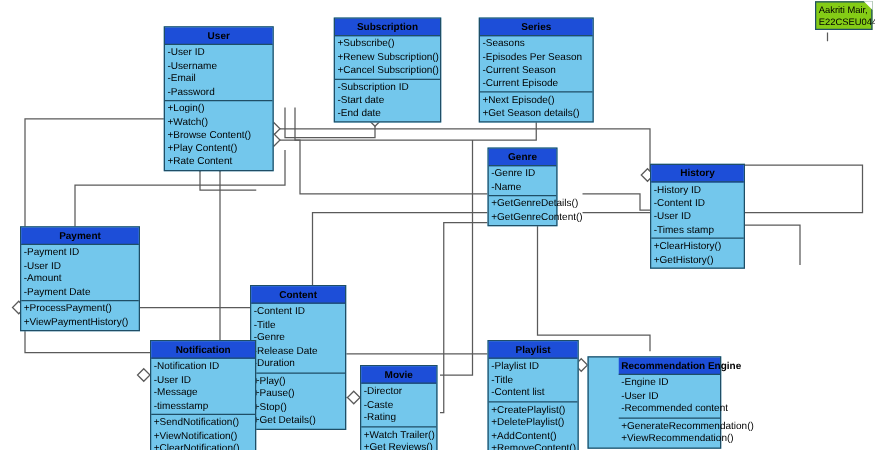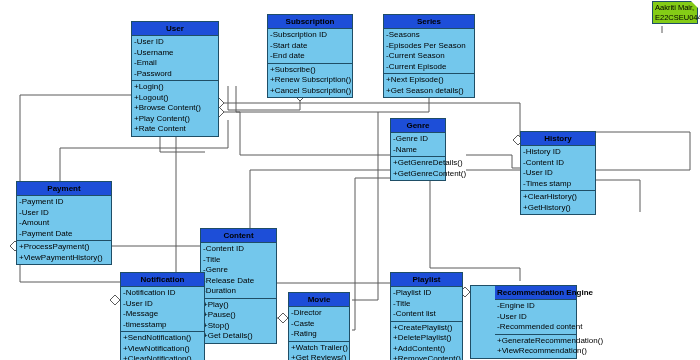--- a/index.html
+++ b/index.html
@@ -142,38 +142,38 @@
   <div class="uml" style="left:131px; top:21px; width:88px;">
     <div class="title">User</div>
     <div class="compartment">
       <div class="row">-User ID</div>
       <div class="row">-Username</div>
       <div class="row">-Email</div>
       <div class="row">-Password</div>
     </div>
     <div class="compartment">
       <div class="row">+Login()</div>
-      <div class="row">+Logout()</div>
+      <div class="row">+Watch()</div>
       <div class="row">+Browse Content()</div>
       <div class="row">+Play Content()</div>
       <div class="row">+Rate Content</div>
     </div>
   </div>
 
   <div class="uml" style="left:267px; top:14px; width:86px;">
     <div class="title">Subscription</div>
     <div class="compartment">
+      <div class="row">+Subscribe()</div>
+      <div class="row">+Renew Subscription()</div>
+      <div class="row">+Cancel Subscription()</div>
+    </div>
+    <div class="compartment">
       <div class="row">-Subscription ID</div>
       <div class="row">-Start date</div>
       <div class="row">-End date</div>
-    </div>
-    <div class="compartment">
-      <div class="row">+Subscribe()</div>
-      <div class="row">+Renew Subscription()</div>
-      <div class="row">+Cancel Subscription()</div>
     </div>
   </div>
 
   <div class="uml" style="left:383px; top:14px; width:92px;">
     <div class="title">Series</div>
     <div class="compartment">
       <div class="row">-Seasons</div>
       <div class="row">-Episodes Per Season</div>
       <div class="row">-Current Season</div>
       <div class="row">-Current Episode</div>

